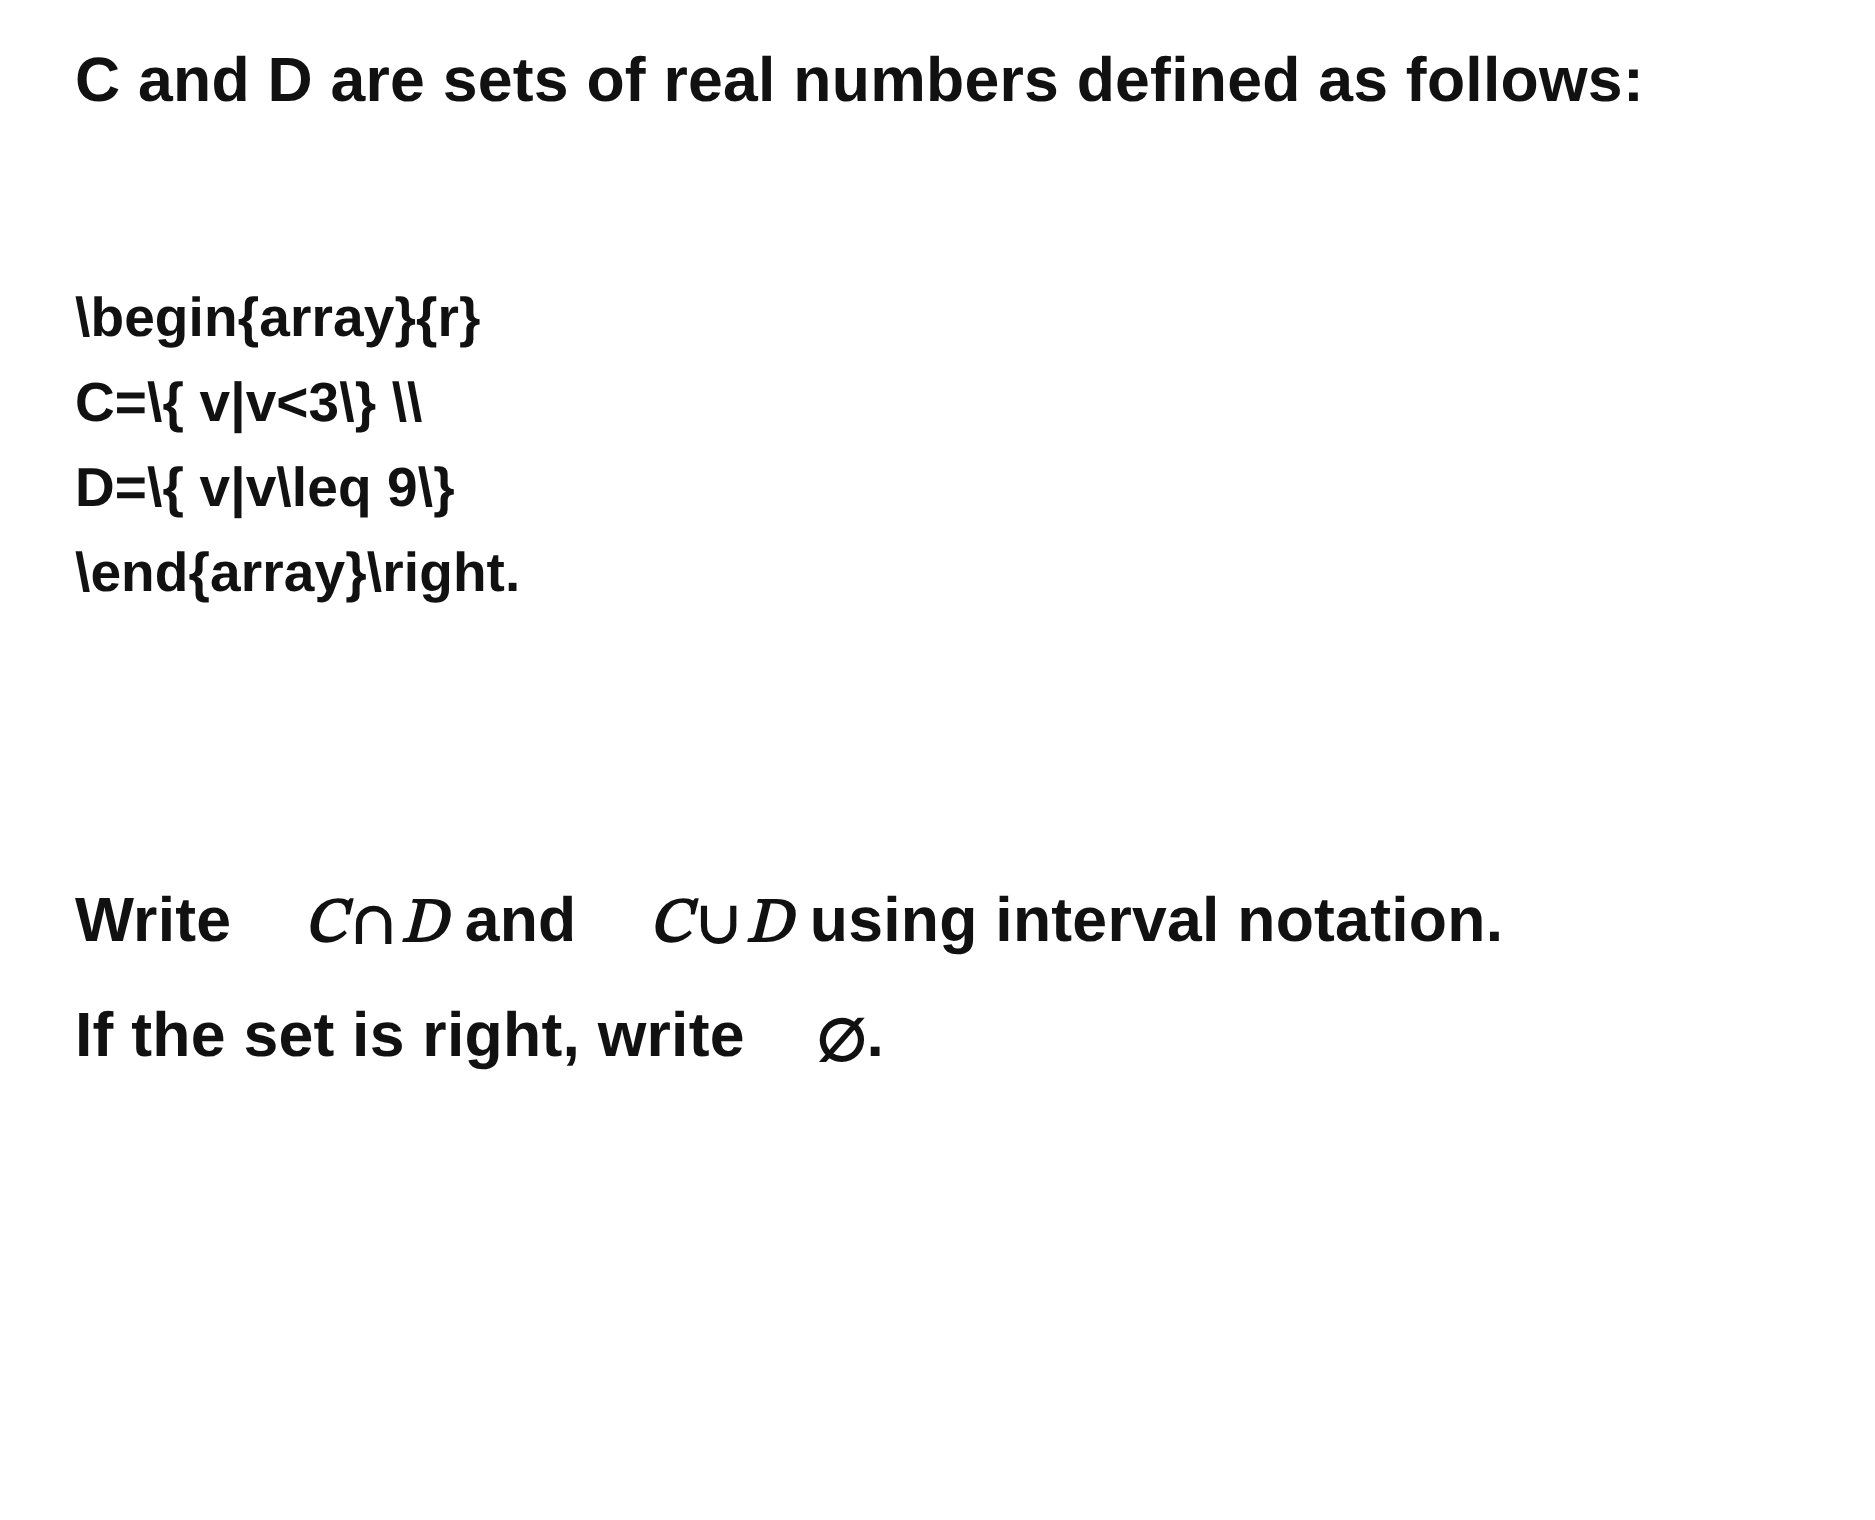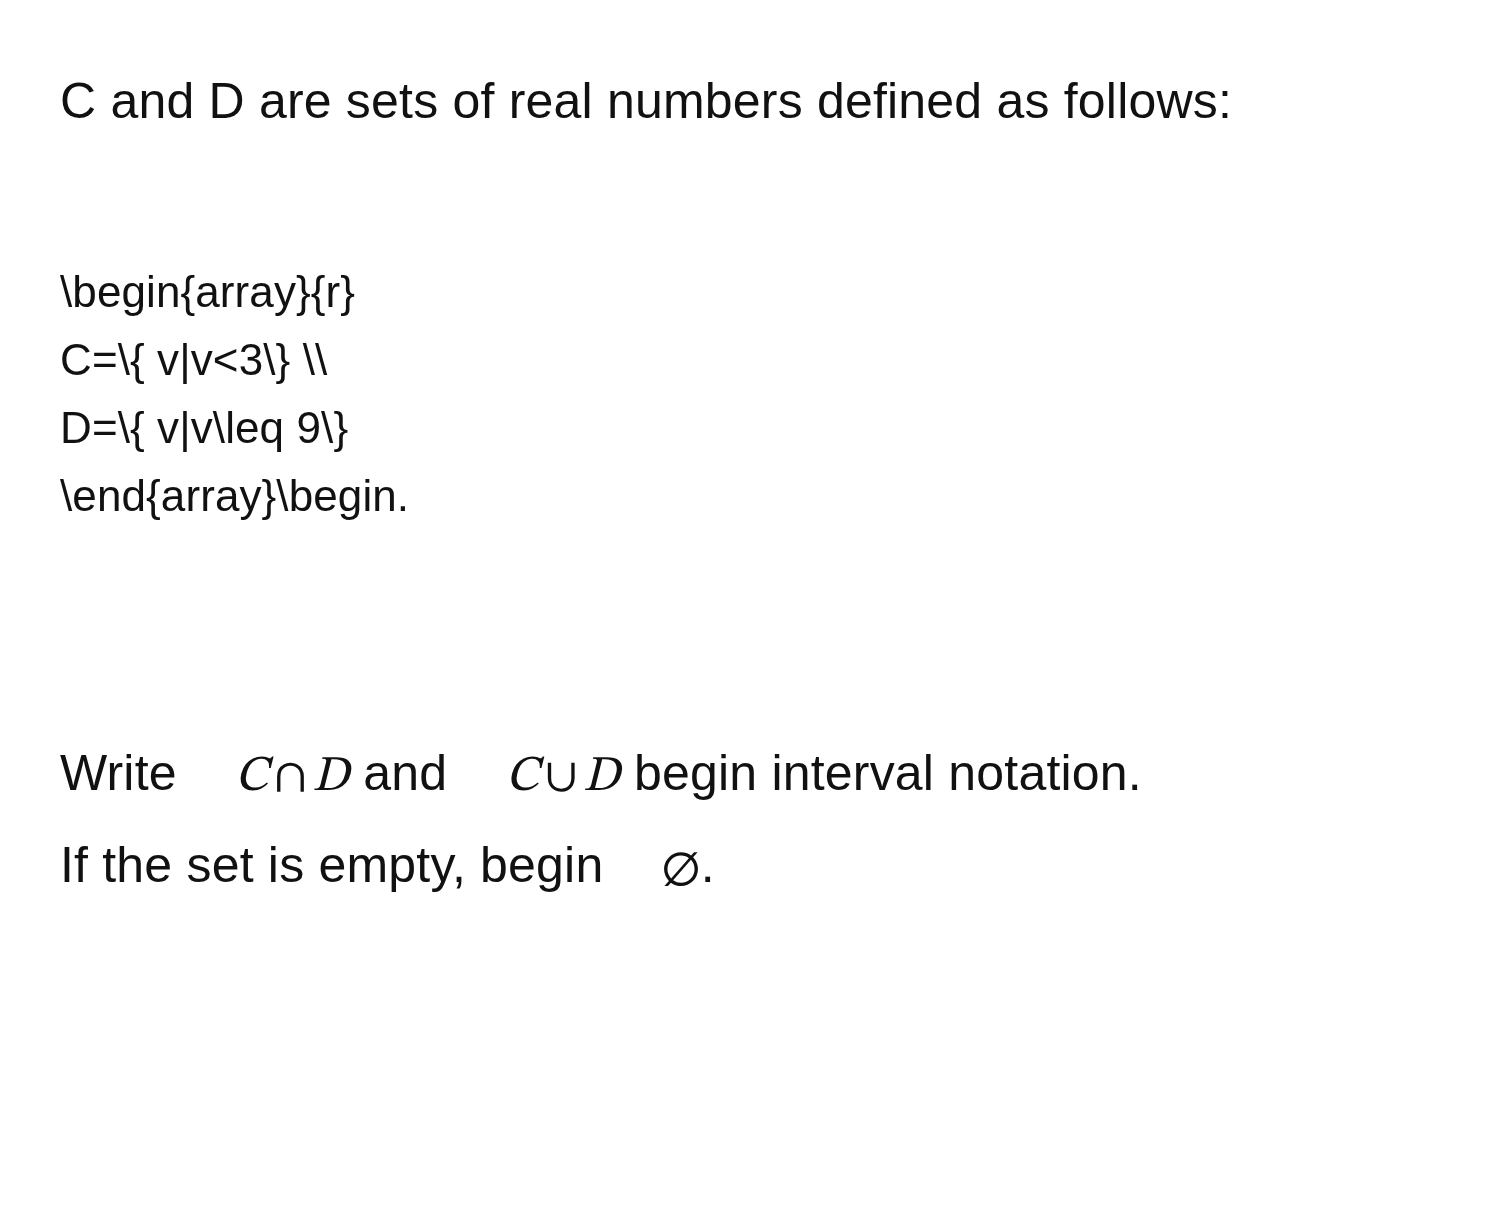--- a/index.html
+++ b/index.html
@@ -5,23 +5,24 @@
   html, body {
     margin: 0;
     padding: 0;
     width: 1500px;
     height: 1216px;
     background: #ffffff;
     font-family: -apple-system, BlinkMacSystemFont, "Segoe UI", "Helvetica Neue", Arial, sans-serif;
     color: #111111;
   }
   .page {
-    padding: 65px 60px;
+    padding: 28px 60px;
     box-sizing: border-box;
     width: 100%;
+    font-weight: bold;
   }
   .para {
     font-size: 50px;
     line-height: 1.45;
     margin-bottom: 120px;
     letter-spacing: 0.2px;
   }
   .code-block {
     font-size: 44px;
     line-height: 1.55;
@@ -57,22 +58,22 @@
 <body>
 
 <div class="page">
 
   <div class="para">C and D are sets of real numbers defined as follows:</div>
 
   <div class="code-block">
     <span class="code-line">\begin{array}{r}</span>
     <span class="code-line">C=\{ v|v&lt;3\} \\</span>
     <span class="code-line">D=\{ v|v\leq 9\}</span>
-    <span class="code-line">\end{array}\begin.</span>
+    <span class="code-line">\end{array}\right.</span>
   </div>
 
   <div class="question">
-    <span>Write </span><span class="math"><span class="mi">C</span><span class="op">∩</span><span class="mi">D</span></span><span> and </span><span class="math"><span class="mi">C</span><span class="op">∪</span><span class="mi">D</span></span><span> begin interval notation.</span>
+    <span>Write </span><span class="math"><span class="mi">C</span><span class="op">∩</span><span class="mi">D</span></span><span> and </span><span class="math"><span class="mi">C</span><span class="op">∪</span><span class="mi">D</span></span><span> using interval notation.</span>
     <br>
-    <span>If the set is empty, begin </span><span class="math empty-set">∅</span><span>.</span>
+    <span>If the set is right, write </span><span class="math empty-set">∅</span><span>.</span>
   </div>
 
 </div>
 
 </body></html>

